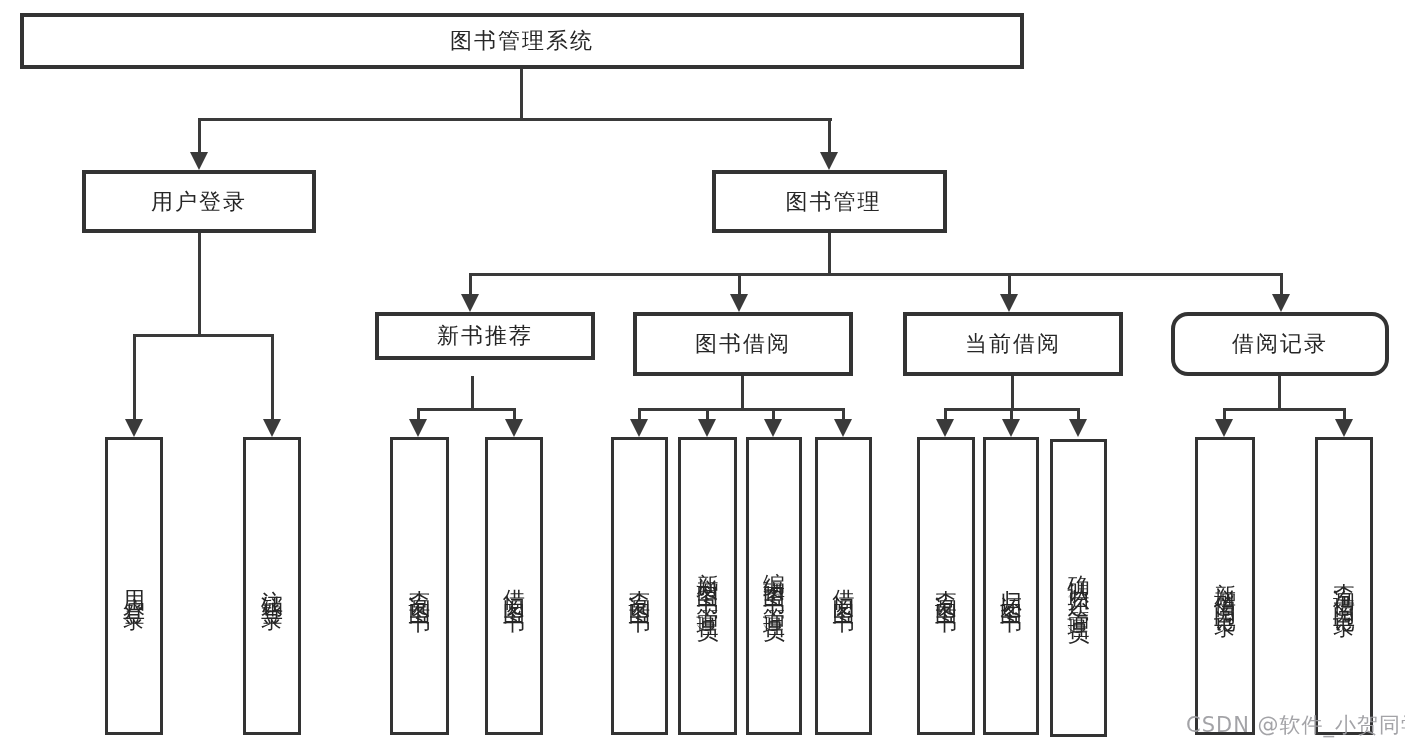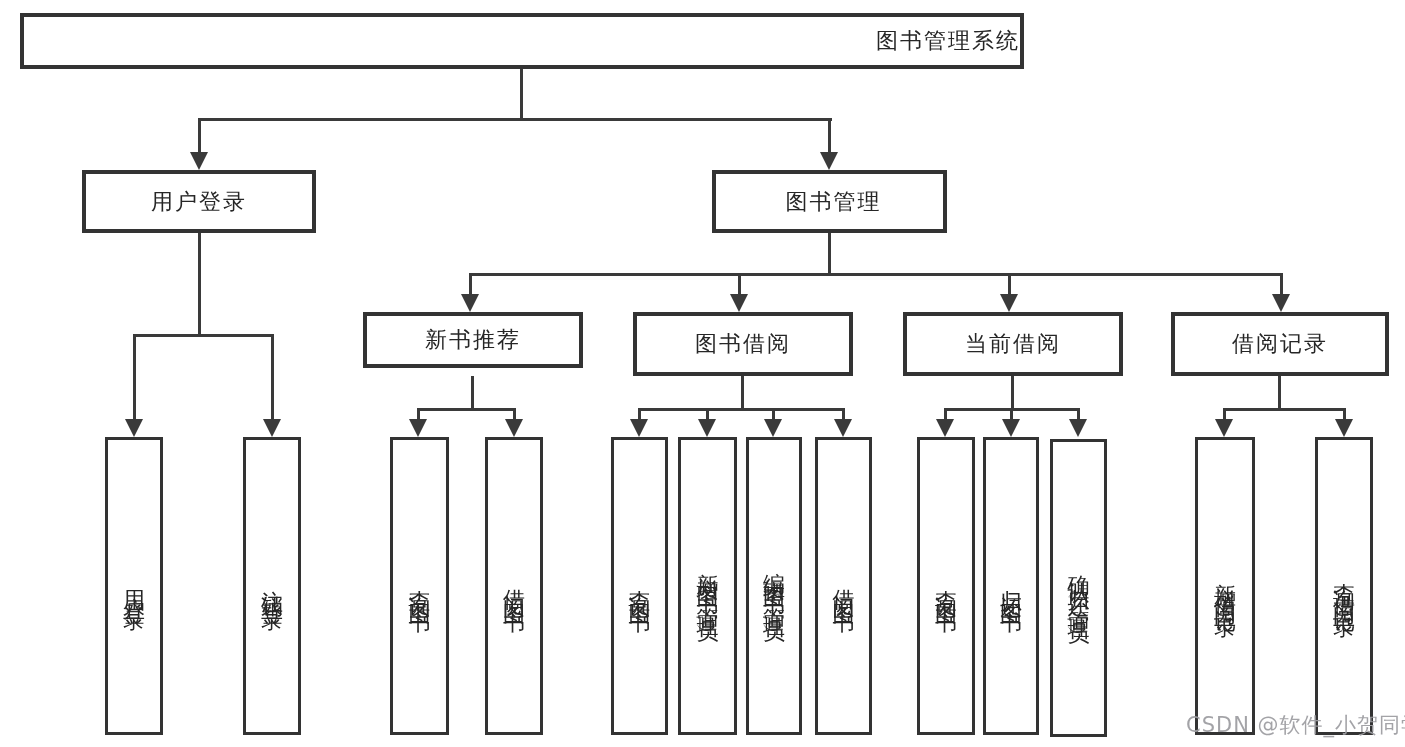--- a/index.html
+++ b/index.html
@@ -28,21 +28,21 @@
   .watermark{
     position:absolute;left:1186px;top:711px;z-index:5;
     font-size:21px;color:rgba(158,158,162,0.95);letter-spacing:1px;white-space:nowrap;
   }
 </style>
 </head>
 <body>
 
 <div id="canvas">
 
-  <div class="box lvl1" style="left:20px;top:13px;width:1004px;height:56px;justify-content:flex-end;">
+  <div class="box lvl1" style="left:20px;top:13px;width:1004px;height:56px;">
     <span>图书管理系统</span>
   </div>
 
   <div class="line" style="left:520px;top:69px;width:3px;height:52px;"></div>
   <div class="line" style="left:198px;top:118px;width:634px;height:3px;"></div>
   <div class="line" style="left:198px;top:118px;width:3px;height:38px;"></div>
   <div class="line" style="left:828px;top:118px;width:3px;height:38px;"></div>
   <div class="arrow" style="left:190px;top:152px;"></div>
   <div class="arrow" style="left:820px;top:152px;"></div>
 
@@ -64,30 +64,30 @@
   <div class="line" style="left:469px;top:273px;width:814px;height:3px;"></div>
   <div class="line" style="left:469px;top:273px;width:3px;height:25px;"></div>
   <div class="line" style="left:738px;top:273px;width:3px;height:25px;"></div>
   <div class="line" style="left:1008px;top:273px;width:3px;height:25px;"></div>
   <div class="line" style="left:1280px;top:273px;width:3px;height:25px;"></div>
   <div class="arrow" style="left:461px;top:294px;"></div>
   <div class="arrow" style="left:730px;top:294px;"></div>
   <div class="arrow" style="left:1000px;top:294px;"></div>
   <div class="arrow" style="left:1272px;top:294px;"></div>
 
-  <div class="box lvl3" style="left:363px;top:312px;width:220px;height:56px;">
+  <div class="box lvl3" style="left:375px;top:312px;width:220px;height:48px;">
     <span>新书推荐</span>
   </div>
   <div class="box lvl3" style="left:633px;top:312px;width:220px;height:64px;">
     <span>图书借阅</span>
   </div>
   <div class="box lvl3" style="left:903px;top:312px;width:220px;height:64px;">
     <span>当前借阅</span>
   </div>
-  <div class="box lvl3" style="left:1171px;top:312px;width:218px;height:64px;">
+  <div class="box lvl3" style="left:1171px;top:312px;width:218px;height:64px;border-radius:17px;">
     <span>借阅记录</span>
   </div>
 
   <div class="line" style="left:471px;top:376px;width:3px;height:35px;"></div>
   <div class="line" style="left:417px;top:408px;width:99px;height:3px;"></div>
   <div class="line" style="left:417px;top:408px;width:3px;height:14px;"></div>
   <div class="line" style="left:513px;top:408px;width:3px;height:14px;"></div>
   <div class="arrow" style="left:409px;top:419px;"></div>
   <div class="arrow" style="left:505px;top:419px;"></div>
 

